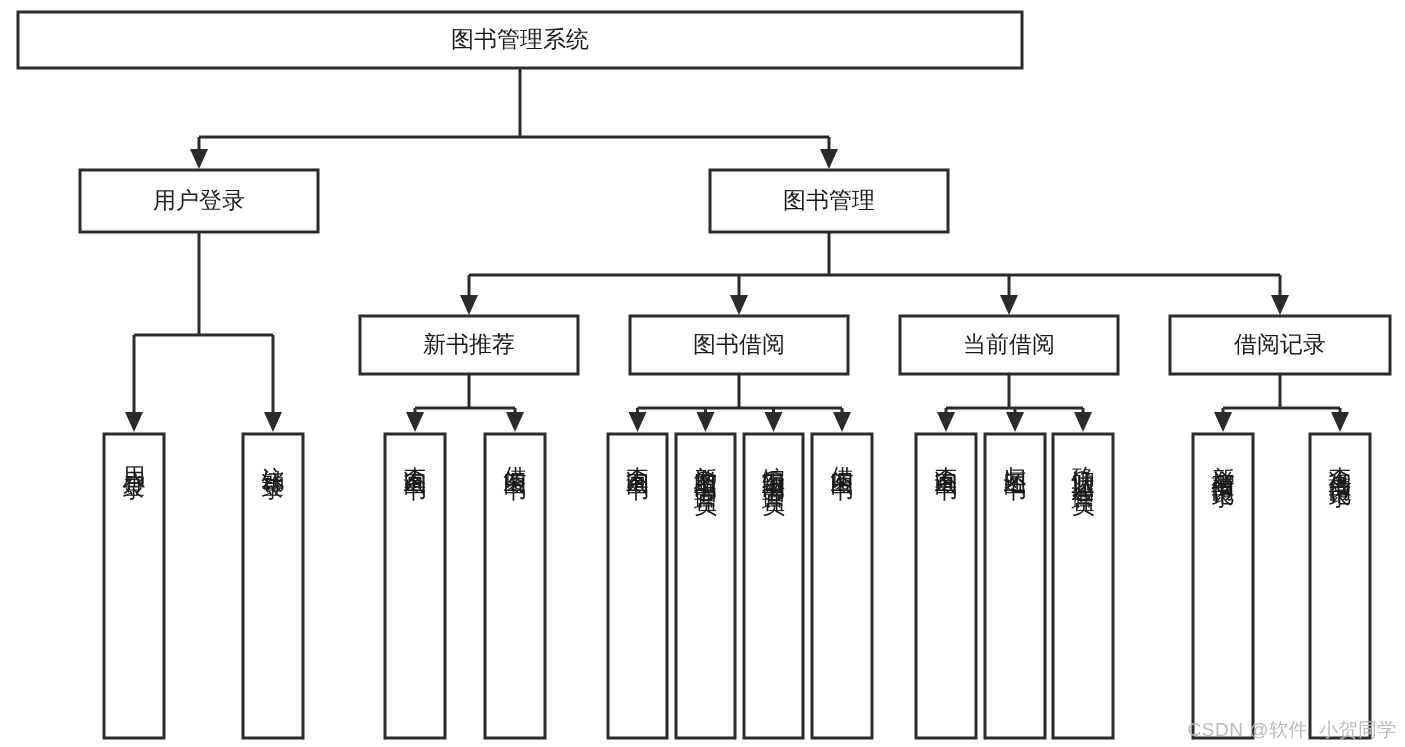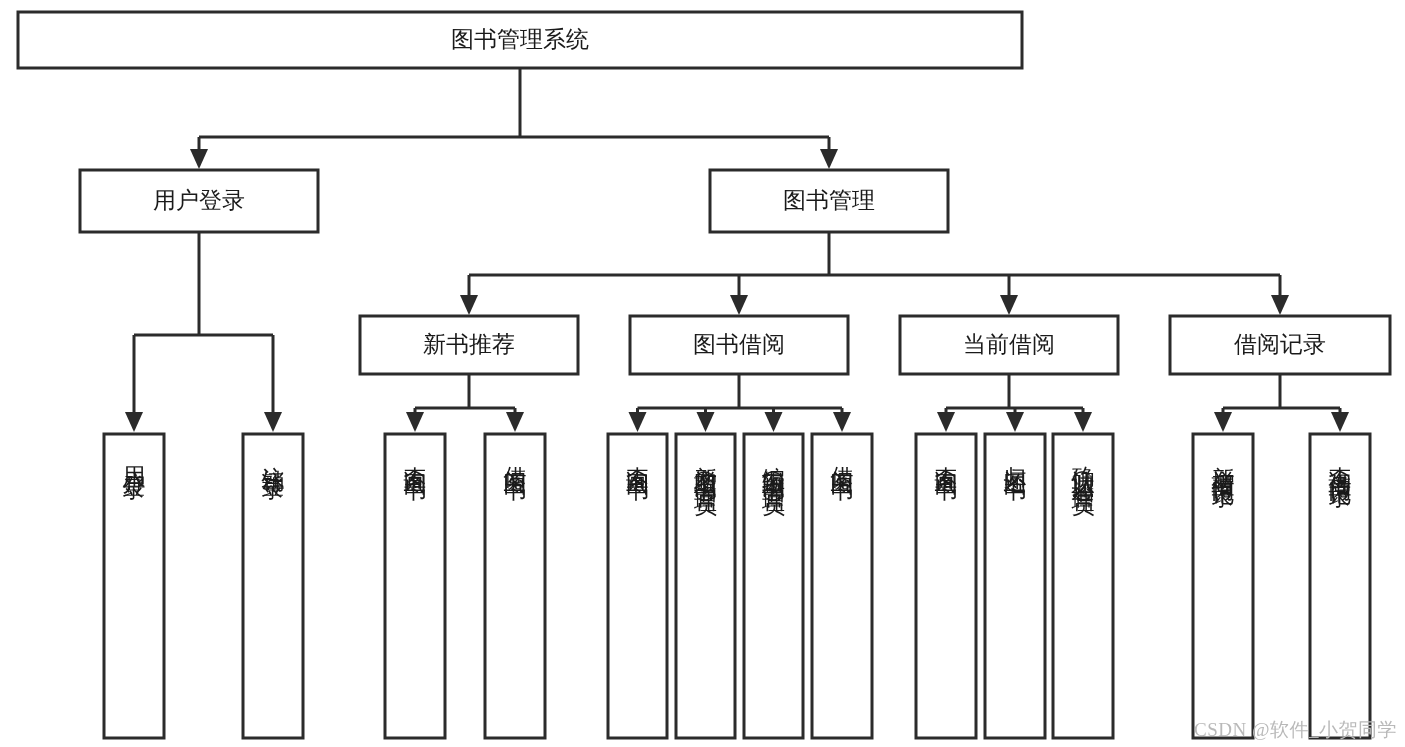--- a/index.html
+++ b/index.html
@@ -68,21 +68,21 @@
     font-size: 23px;
     line-height: 1.18;
     letter-spacing: 4px;
     color: #1a1a1a;
     white-space: nowrap;
   }
   #watermark {
     position: absolute;
     right: 8px;
     bottom: 4px;
-    font-family: Liberation Serif, serif;
+    font-family: Liberation Sans, sans-serif;
     font-size: 19px;
     color: #b9b9b9;
     letter-spacing: 0.5px;
     white-space: nowrap;
   }
 </style>
 </head>
 <body>
 
 <div id="diagram-root">

